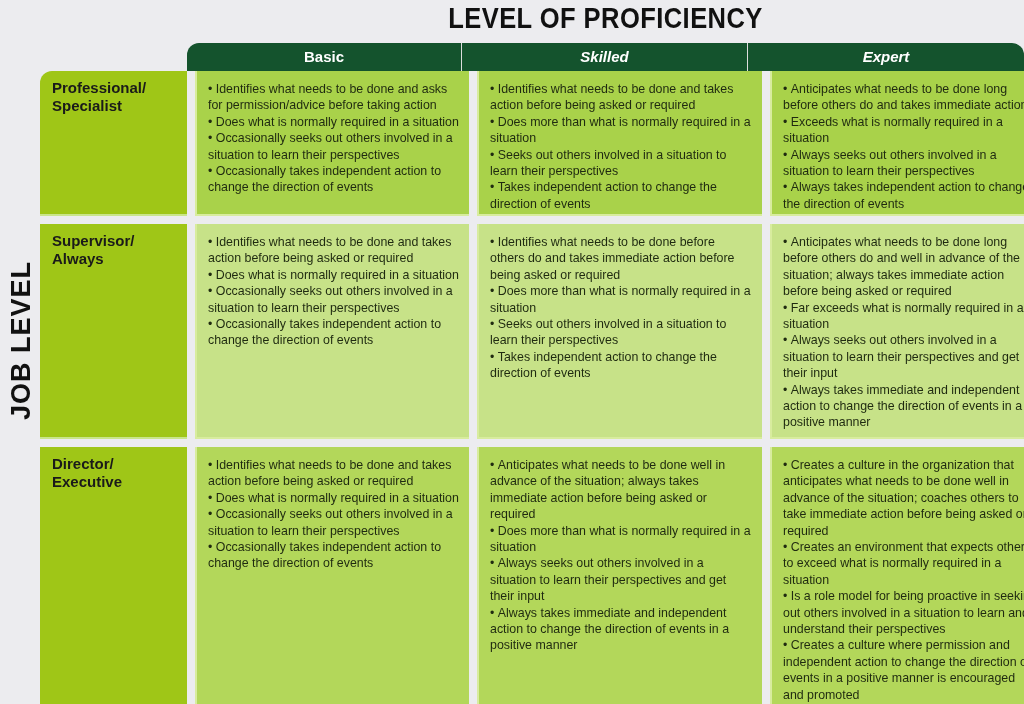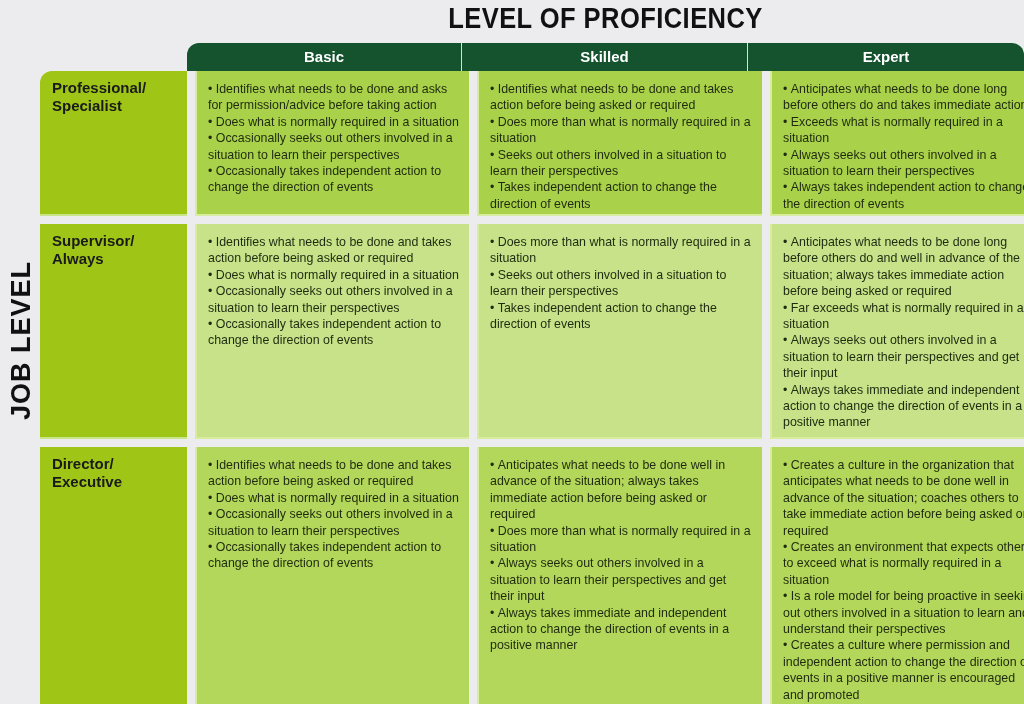--- a/index.html
+++ b/index.html
@@ -25,21 +25,21 @@
   }
   .header-row {
     position:absolute; left:187px; top:43px; width:837px; height:28px;
     background:#14532d; border-radius:12px 12px 0 0;
     display:flex;
   }
   .header-cell {
     color:#fff; font-weight:bold; font-size:15px; text-align:center;
     line-height:28px;
   }
-  .header-cell + .header-cell { border-left:1px solid #ddd; }
+  .header-cell + .header-cell { border-left:1px solid #ddd;font-style:italic; }
   .grid {
     position:absolute; left:40px; top:71px; width:984px; height:633px;
     display:grid;
     grid-template-columns:147px 274px 285px 278px;
     grid-template-rows:145px 215px 273px;
     gap:8px;
   }
   .row-label {
     background:#9fc617; padding:8px 0 0 12px;
     font-weight:bold; font-size:15px; color:#1a1a1a; line-height:18px;
@@ -103,20 +103,21 @@
     <div>Supervisor/</div>
     <div>Always</div>
   </div>
   <div class="cell r1">
       <p class="bullet">Identifies what needs to be done and takes action before being asked or required</p>
       <p class="bullet">Does what is normally required in a situation</p>
       <p class="bullet">Occasionally seeks out others involved in a situation to learn their perspectives</p>
       <p class="bullet">Occasionally takes independent action to change the direction of events</p>
     </div>
   <div class="cell r1">
+      <p class="bullet">Identifies what needs to be done before others do and takes immediate action before being asked or required</p>
       <p class="bullet">Does more than what is normally required in a situation</p>
       <p class="bullet">Seeks out others involved in a situation to learn their perspectives</p>
       <p class="bullet">Takes independent action to change the direction of events</p>
     </div>
   <div class="cell r1">
       <p class="bullet">Anticipates what needs to be done long before others do and well in advance of the situation; always takes immediate action before being asked or required</p>
       <p class="bullet">Far exceeds what is normally required in a situation</p>
       <p class="bullet">Always seeks out others involved in a situation to learn their perspectives and get their input</p>
       <p class="bullet">Always takes immediate and independent action to change the direction of events in a positive manner</p>
     </div>

